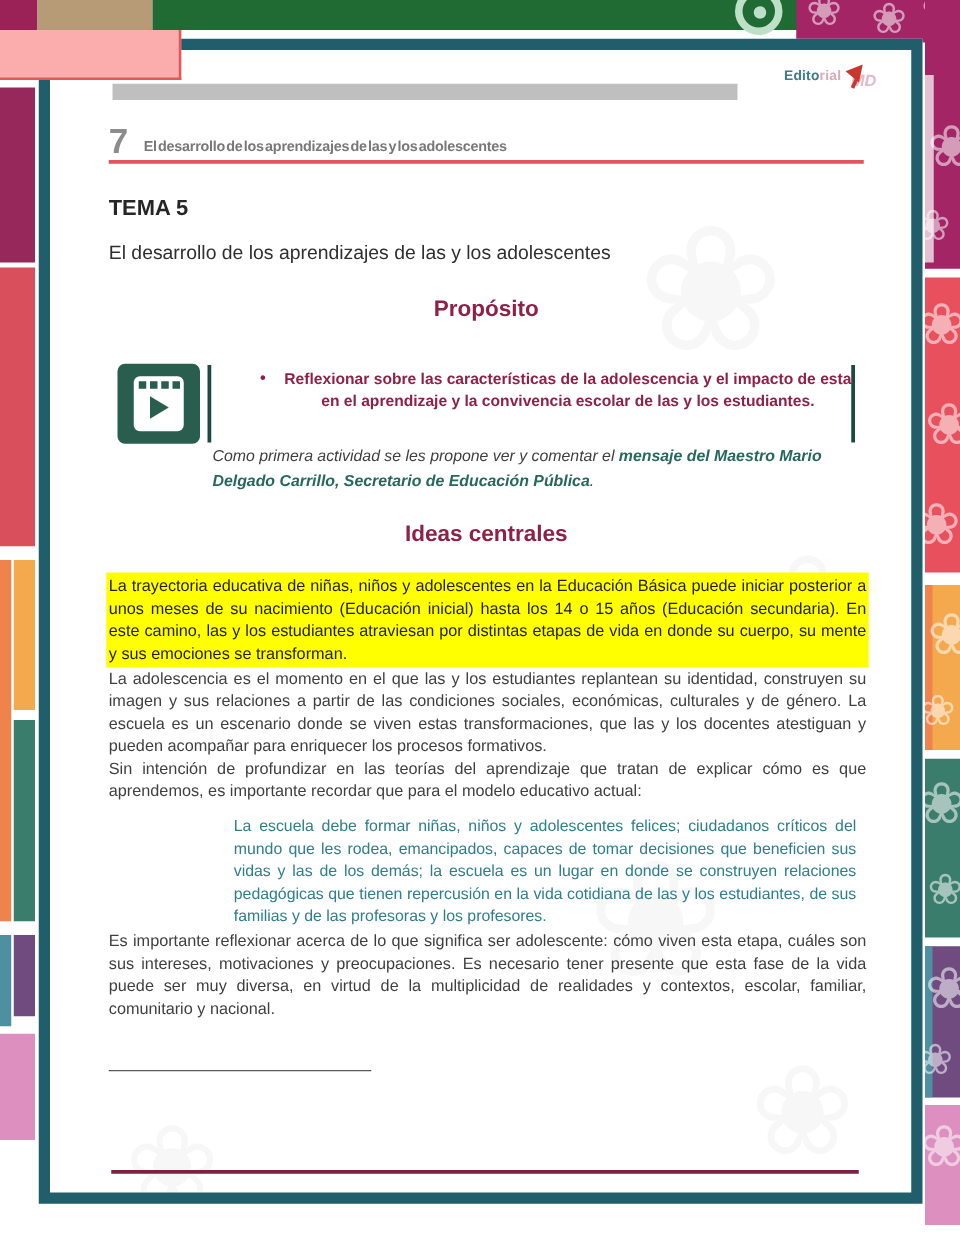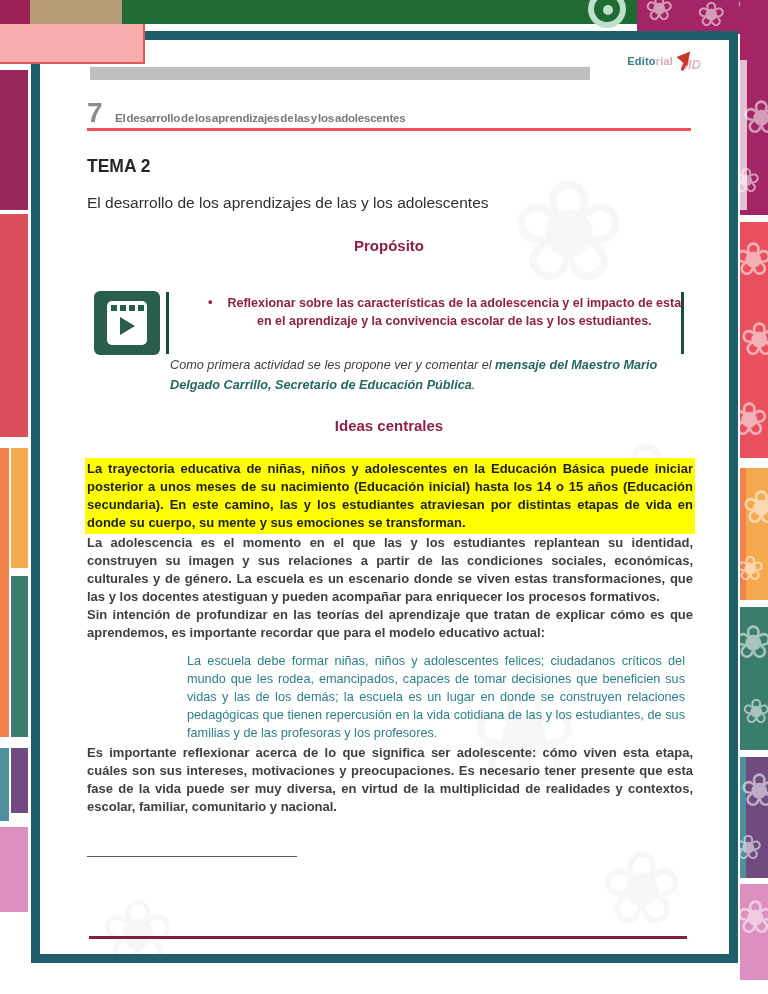--- a/index.html
+++ b/index.html
@@ -79,21 +79,21 @@
   .runhead { position:absolute; left:47px; top:58px; width:606px; }
   .runhead .num { font-size:28px; font-weight:bold; color:#8C8C8C; float:left; line-height:30px; }
   .runhead .rtitle { font-size:11.5px; font-weight:bold; color:#787878; word-spacing:-2px;
                      letter-spacing:-.2px; padding:14px 0 0 28px; }
   .red-rule { position:absolute; left:47px; top:88px; width:604px; height:3px; background:#E8525F; }
 
   .tema   { position:absolute; left:47px; top:116px; font-size:17.5px; font-weight:bold; color:#262626; }
   .tsub   { position:absolute; left:47px; top:154px; font-size:15.5px; color:#303030; }
 
   .h-maroon { position:absolute; width:604px; left:47px; text-align:center;
-              font-size:15px; font-weight:bold; color:#8E2145; }
+              font-size:18px; font-weight:bold; color:#8E2145; }
   .h-prop  { top:197px; }
   .h-ideas { top:377px; }
 
   
   .vicon { position:absolute; left:54px; top:251px; width:66px; height:64px; background:#295E4E;
            border-radius:6px; }
   .vicon .panel { position:absolute; left:13px; top:10px; width:40px; height:44px; background:#fff;
                   border-radius:5px; }
   .vicon .dots { position:absolute; left:4px; top:4px; display:flex; gap:3px; }
   .vicon .dots i { width:6px; height:6px; background:#295E4E; display:block; }
@@ -107,21 +107,21 @@
   .bullet-row { display:flex; }
   .bullet-dot { color:#8E2145; font-size:13px; font-weight:bold; padding:0 14px 0 18px; }
   .bullet-text { font-size:12.5px; font-weight:bold; color:#8E2145; line-height:18px;
                  text-align:center; }
 
   .intro { position:absolute; left:130px; top:315px; width:492px; font-size:12.7px;
            line-height:20px; color:#3f3f3f;font-style:italic; }
   .intro .tb { font-weight:bold; color:#26685E; }
 
   .para { position:absolute; left:47px; width:606px; font-size:13px; line-height:18px;
-          text-align:justify; color:#3f3f3f;font-weight:bold; }
+          text-align:justify; color:#3f3f3f; }
   .p-yellow { top:420px; background:#FFFF00; color:#1f1f1f; box-shadow:0 0 0 2px #FFFF00; }
   .p-2 { top:494px; }
   .p-3 { top:566px; }
   .quote { position:absolute; left:147px; top:612px; width:498px; font-size:12.7px;
            line-height:18px; text-align:justify; color:#2E7F8C; }
   .p-4 { top:704px; }
 
   .foot-rule { position:absolute; left:47px; top:816px; width:210px; height:1px; background:#5a5a5a; }
   .bottom-rule { position:absolute; left:49px; top:896px; width:598px; height:3px; background:#7E2040; }
 </style>
@@ -196,21 +196,21 @@
         <span class="tail"></span>
       </span>
     </div>
 
     <div class="runhead">
       <span class="num">7</span>
       <div class="rtitle">El desarrollo de los aprendizajes de las y los adolescentes</div>
     </div>
     <div class="red-rule"></div>
 
-    <div class="tema">TEMA 2</div>
+    <div class="tema">TEMA 5</div>
     <div class="tsub">El desarrollo de los aprendizajes de las y los adolescentes</div>
 
     <div class="h-maroon h-prop">Propósito</div>
 
     <div class="vicon">
       <div class="panel">
         <div class="dots">
             <i></i>
             <i></i>
             <i></i>

